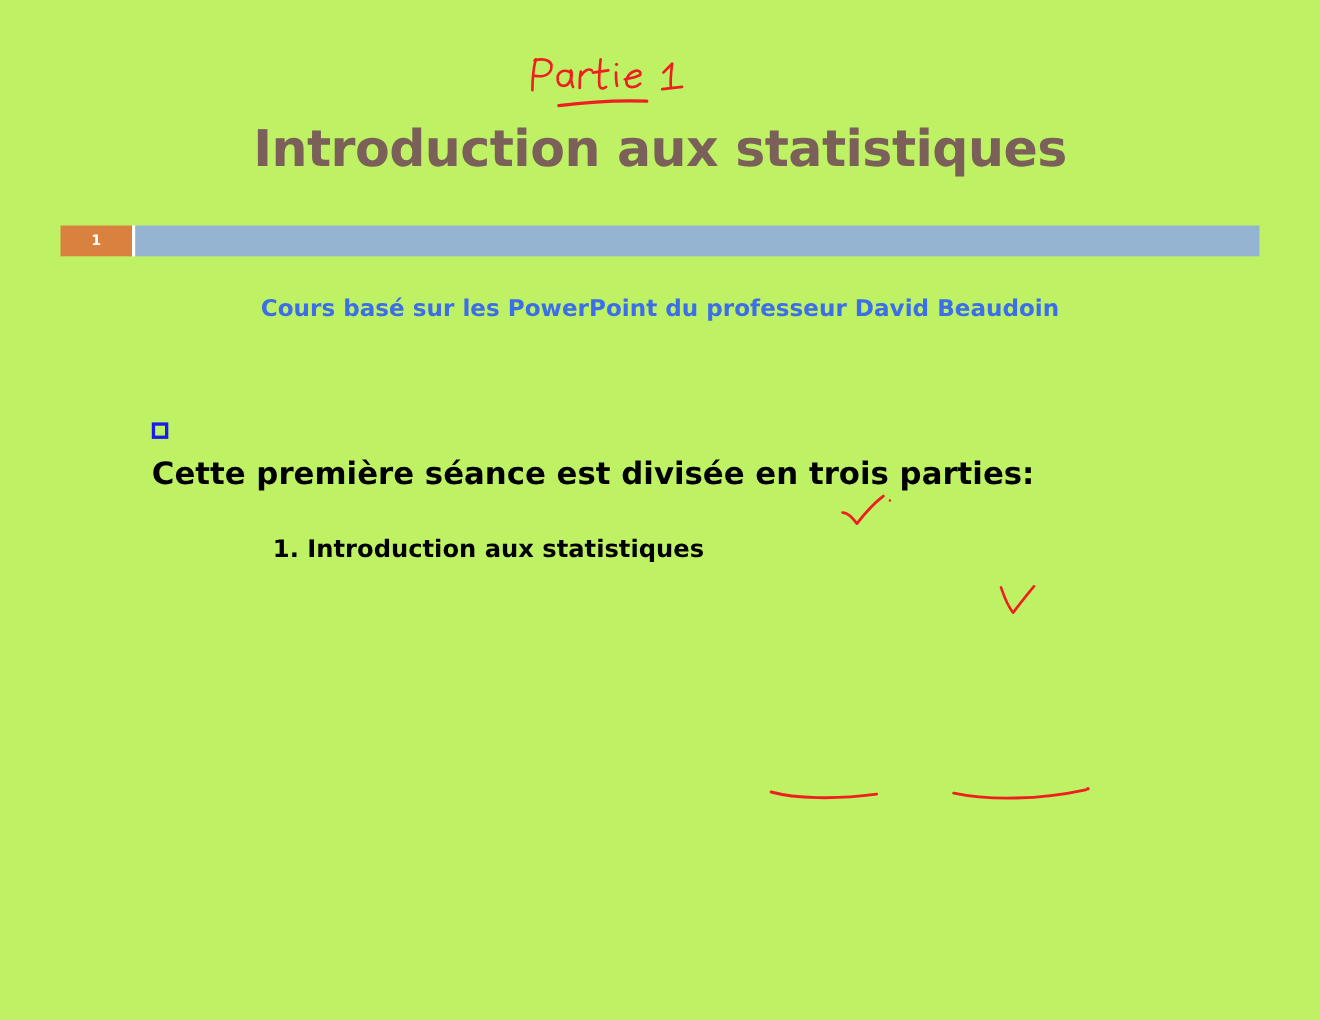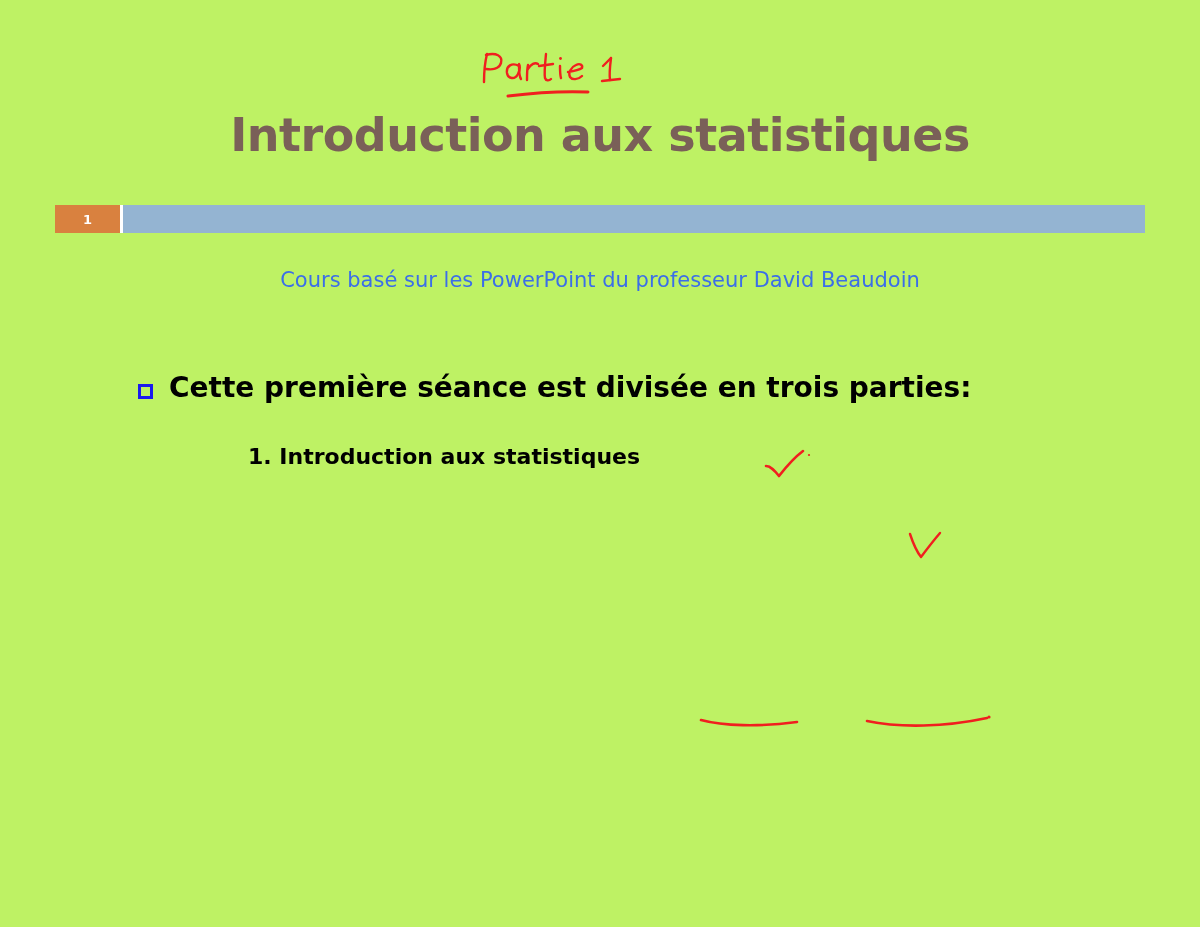--- a/index.html
+++ b/index.html
@@ -74,37 +74,38 @@
 
   
   .slide-subtitle {
     position: absolute;
     left: 0;
     right: 0;
     top: 268px;
     text-align: center;
     color: #3b6ee8;
     font-family: "DejaVu Sans", sans-serif;
-    font-weight: normal;
+    font-weight: bold;
     font-size: 21px;
     white-space: nowrap;
   }
 
   
   .body-block {
     position: absolute;
     left: 138px;
     top: 372px;
     right: 60px;
   }
 
   .bullet-line {
     display: flex;
     align-items: flex-start;
     gap: 16px;
+    flex-direction: column;
   }
   .bullet-square {
     width: 15px;
     height: 15px;
     border: 3px solid #1a1aee;
     box-sizing: border-box;
     margin-top: 12px;
     flex: none;
   }
   .bullet-text {

